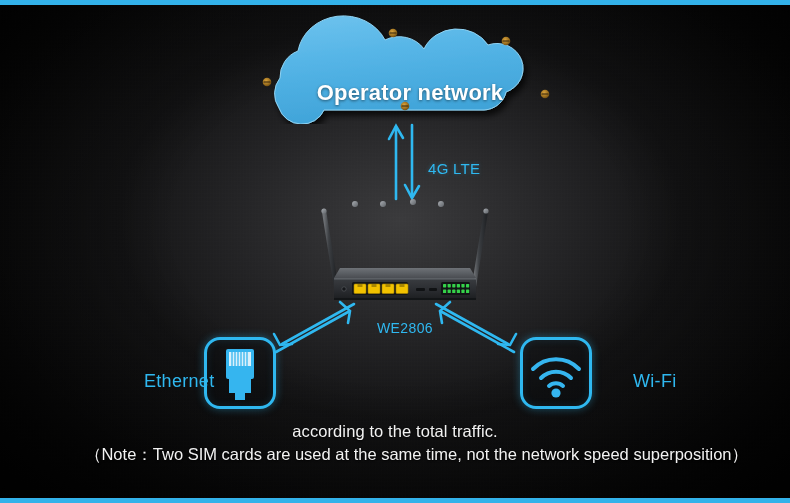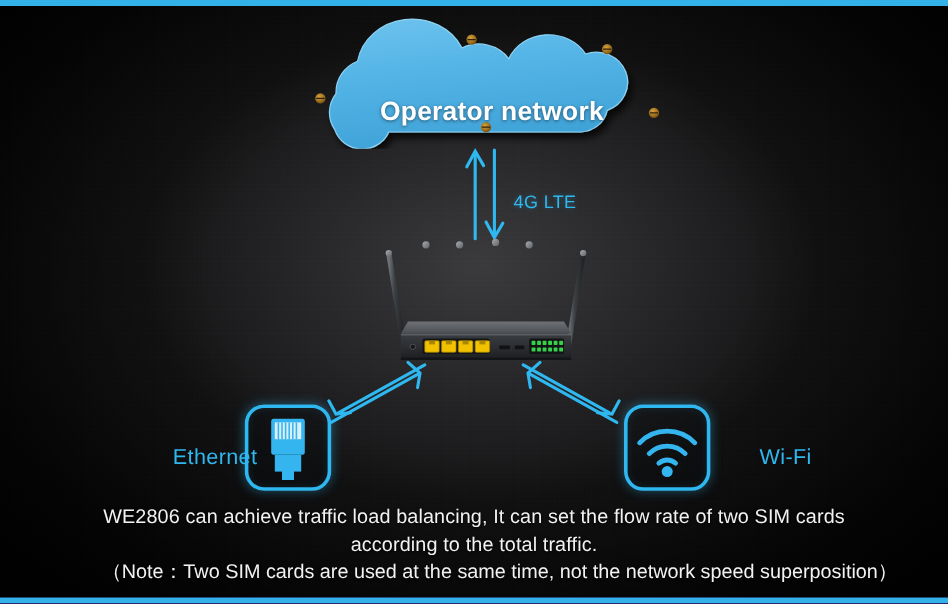--- a/index.html
+++ b/index.html
@@ -1,18 +1,18 @@
 <!DOCTYPE html>
 <html><head>
 <meta charset="utf-8">
 <style>
   html,body{margin:0;padding:0;background:#000;}
   body{width:790px;height:503px;overflow:hidden;font-family:"Liberation Sans",sans-serif;}
 
-  #stage{position:relative;width:790px;height:503px;background:#6d28d9;overflow:hidden;}
+  #stage{position:relative;width:790px;height:503px;background:#404040;overflow:hidden;}
 
   
   .accent-bar{position:absolute;left:0;width:790px;height:5px;background:#33b2ea;z-index:40;}
   .accent-top{top:0;}
   .accent-bottom{bottom:0;}
 
   
   .backdrop{
     position:absolute;left:0;top:5px;width:790px;height:493px;
     background:
@@ -241,20 +241,21 @@
         <rect x="133" y="103.6" width="3.2" height="3.4" rx="0.6"></rect>
         <rect x="137.6" y="103.6" width="3.2" height="3.4" rx="0.6"></rect>
         <rect x="142.2" y="103.6" width="3.2" height="3.4" rx="0.6"></rect>
         <rect x="146.8" y="103.6" width="3.2" height="3.4" rx="0.6"></rect>
         <rect x="151.4" y="103.6" width="3.2" height="3.4" rx="0.6"></rect>
         <rect x="156" y="103.6" width="3.2" height="3.4" rx="0.6"></rect>
       </g>
     </g>
   </svg>
 
+  <div class="layer" id="router-label">WE2806</div>
 
   <svg class="layer" id="left-arrows" width="90" height="62" viewBox="0 0 90 62">
     <g stroke="#2fb8f0" stroke-width="2.6" fill="none" stroke-linecap="round">
       <line x1="86" y1="4" x2="14" y2="44"></line>
       <polyline points="6,34 12,45 24,44"></polyline>
       <line x1="80" y1="12" x2="8" y2="52"></line>
       <polyline points="72,2 82,11 80,23"></polyline>
     </g>
   </svg>
 
@@ -295,19 +296,18 @@
         <path d="M 10 29 A 32 32 0 0 1 56 29"></path>
         <path d="M 18 38 A 21 21 0 0 1 48 38"></path>
         <path d="M 26 46 A 10.5 10.5 0 0 1 40 46"></path>
       </g>
       <circle cx="33" cy="53" r="4.6" fill="#35b5ef"></circle>
     </svg>
   </div>
   <div class="layer endpoint-label" id="wifi-label">Wi-Fi</div>
 
   <div id="caption">
-    <span class="cap-line">WE2806 can achieve traffic load balancing, It can set the flow rate of two SIM cards</span>
     <span class="cap-line">according to the total traffic.</span>
     <span class="cap-line cap-note">（Note：Two SIM cards are used at the same time, not the network speed superposition）</span>
   </div>
 
   <div class="accent-bar accent-bottom"></div>
 </div>
 
 </body></html>

